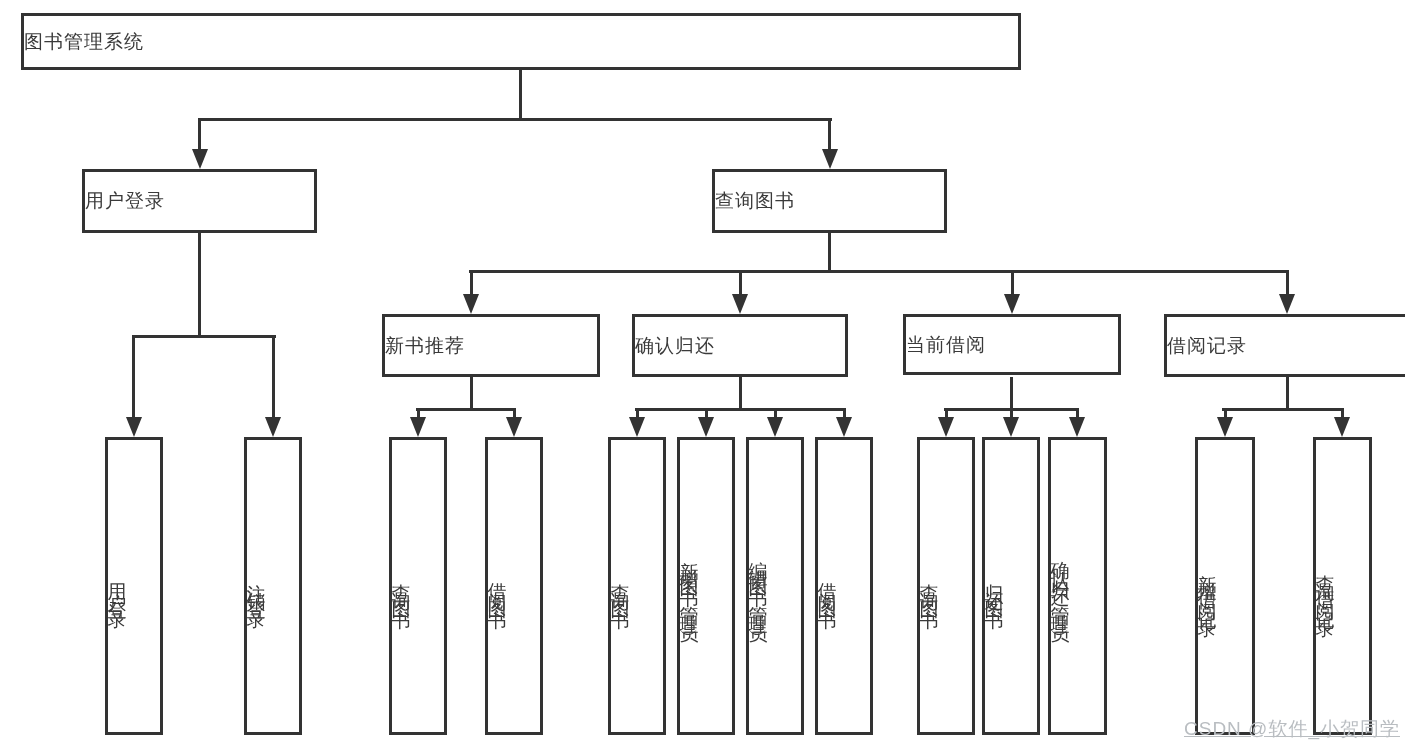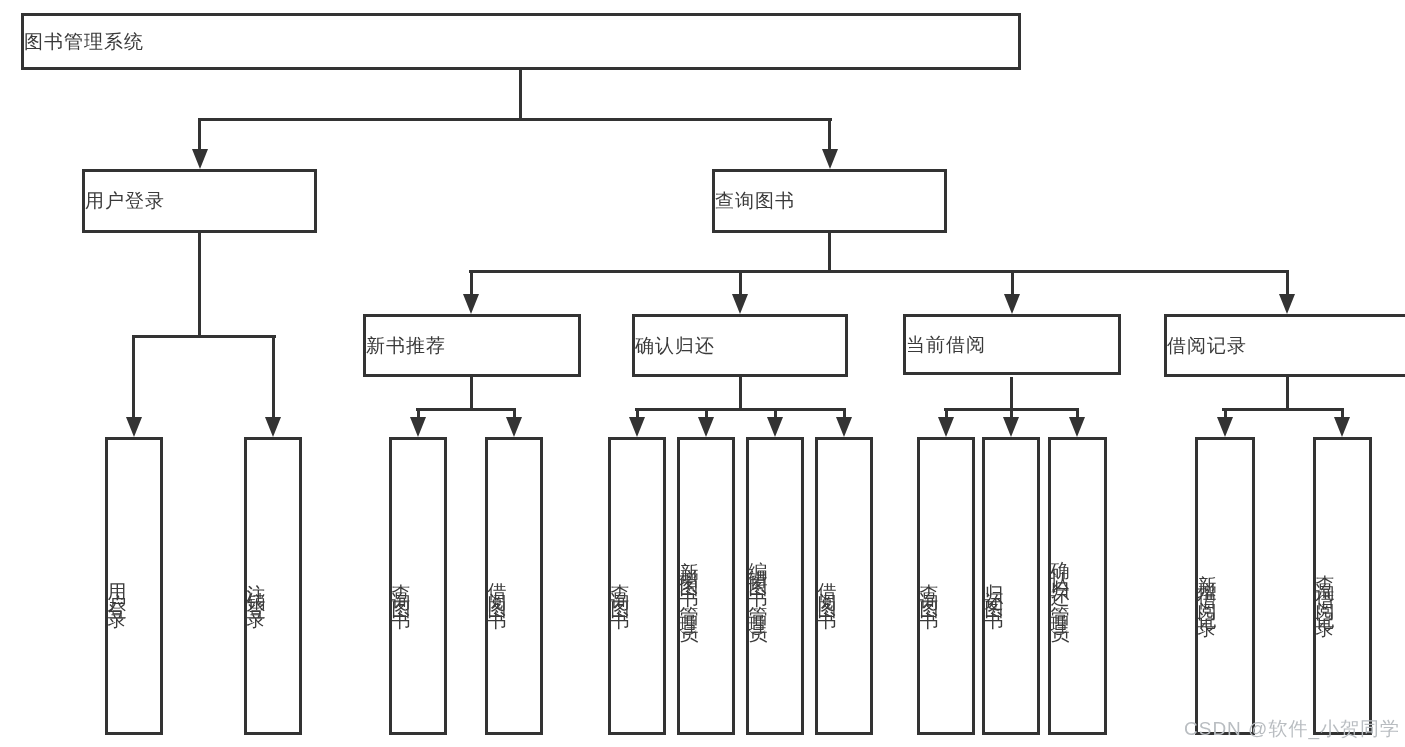--- a/index.html
+++ b/index.html
@@ -43,20 +43,21 @@
     border-top:20px solid var(--line);
   }
   .watermark{
     position:absolute;
     left:1184px;top:716px;
     font-size:19px;
     color:var(--wm);
     letter-spacing:1px;
     z-index:5;
     white-space:nowrap;
+    text-decoration:underline;
   }
 </style>
 </head>
 <body>
 
 <div class="canvas">
 
   <div class="box" style="left:21px;top:13px;width:1000px;height:57px">
     <span>图书管理系统</span>
   </div>
@@ -86,21 +87,21 @@
   <div class="hl" style="left:469px;top:270px;width:820px"></div>
   <div class="vl" style="left:470px;top:270px;height:27px"></div>
   <div class="ah" style="left:463px;top:294px"></div>
   <div class="vl" style="left:739px;top:270px;height:27px"></div>
   <div class="ah" style="left:732px;top:294px"></div>
   <div class="vl" style="left:1011px;top:270px;height:27px"></div>
   <div class="ah" style="left:1004px;top:294px"></div>
   <div class="vl" style="left:1286px;top:270px;height:27px"></div>
   <div class="ah" style="left:1279px;top:294px"></div>
 
-  <div class="box" style="left:363px;top:314px;width:218px;height:63px">
+  <div class="box" style="left:382px;top:314px;width:218px;height:63px">
     <span>新书推荐</span>
   </div>
   <div class="box" style="left:632px;top:314px;width:216px;height:63px">
     <span>确认归还</span>
   </div>
   <div class="box" style="left:903px;top:314px;width:218px;height:61px">
     <span>当前借阅</span>
   </div>
   <div class="box" style="left:1164px;top:314px;width:258px;height:63px">
     <span>借阅记录</span>

